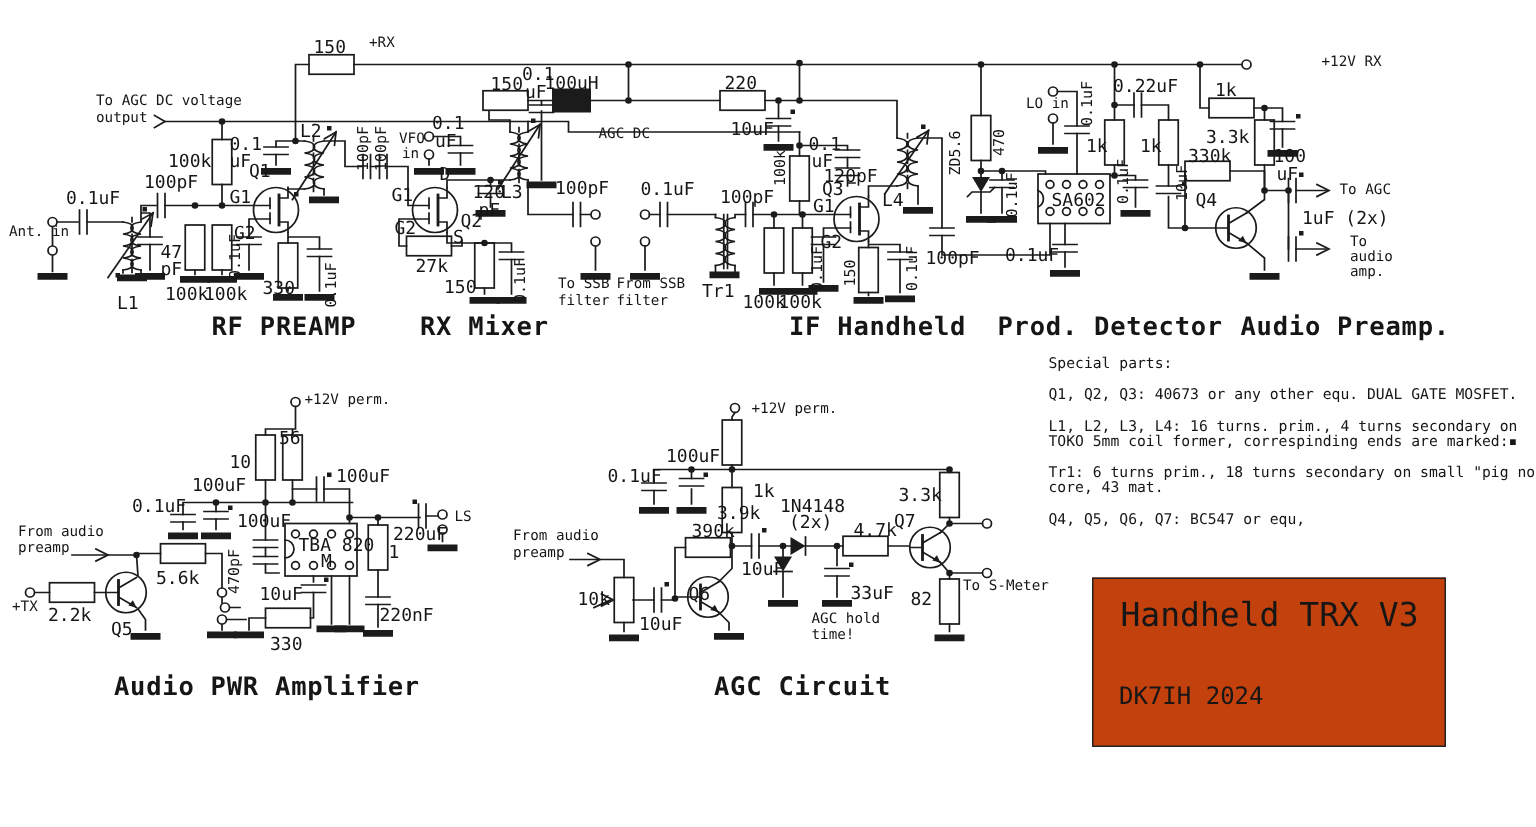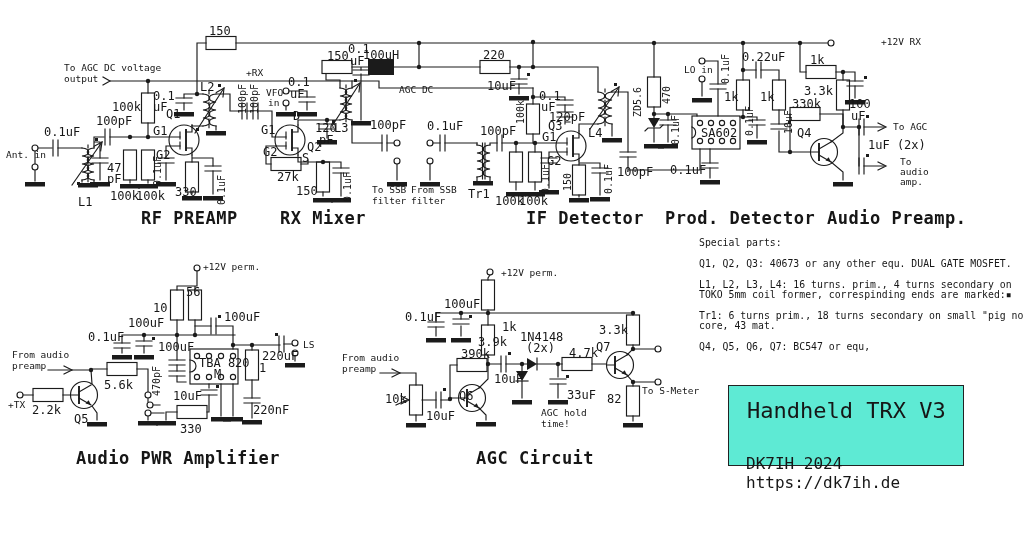--- a/index.html
+++ b/index.html
@@ -9,22 +9,22 @@
   svg .w{stroke:#1b1b1b;stroke-width:1.15;fill:none;stroke-linecap:square}
   svg .f{fill:#1b1b1b;stroke:none}
   svg .wh{fill:#ffffff;stroke:#1b1b1b;stroke-width:1.15}
   svg .dash{stroke-dasharray:3 2.6}
   svg .thick{stroke-width:1.9}
   .lbl{position:absolute;font-size:12px;line-height:1;white-space:pre;z-index:3}
   .a{font-size:9.5px}
   .r{font-size:10px;transform:rotate(-90deg);transform-origin:0 0}
   .t{font-size:17px;font-weight:bold;letter-spacing:.5px}
   #special{position:absolute;left:699px;top:238px;font-size:9.8px;line-height:10.4px;white-space:pre;z-index:3}
-  #titlebox{position:absolute;left:728px;top:385px;width:236px;height:81px;border:1.5px solid #222;
-            box-sizing:border-box;z-index:3;background:#5eead4}
+  #titlebox{position:absolute;left:728px;top:385px;width:236px;height:113px;border:1.5px solid #222;
+            box-sizing:border-box;z-index:3;background:#c2410c}
   #titlebox .l1{position:absolute;left:18px;top:12px;font-size:22px}
   #titlebox .l2{position:absolute;left:18px;top:38px;font-size:22px}
   #titlebox .l3{position:absolute;left:17px;top:68px;font-size:16px}
   #titlebox .l4{position:absolute;left:17px;top:87px;font-size:16px}
 </style>
 </head>
 <body>
 
 <div id="stage">
 
@@ -457,21 +457,21 @@
         <use href="#dot" x="633" y="382"></use>
     <use href="#term" x="658" y="349"></use>
         <use href="#term" x="658" y="382"></use>
     <use href="#rv" x="633" y="386"></use>
         <use href="#gnd" x="633" y="423"></use>
   </g>
 </svg>
 
 <div id="labels">
       <span class="lbl" style="left: 209px; top: 25px;">150</span>
-      <span class="lbl a" style="left: 246px; top: 24px; margin-top: 44px;">+RX</span>
+      <span class="lbl a" style="left: 246px; top: 24px;">+RX</span>
       <span class="lbl a" style="left: 64px; top: 63px;">To AGC DC voltage</span>
       <span class="lbl a" style="left: 64px; top: 74px;">output</span>
       <span class="lbl" style="left: 112px; top: 101px;">100k</span>
       <span class="lbl" style="left: 96px; top: 115px;">100pF</span>
       <span class="lbl" style="left: 44px; top: 126px;">0.1uF</span>
       <span class="lbl a" style="left: 6px; top: 150px;">Ant. in</span>
       <span class="lbl" style="left: 107px; top: 162px;">47</span>
       <span class="lbl" style="left: 107px; top: 173px;">pF</span>
       <span class="lbl" style="left: 78px; top: 196px;">L1</span>
       <span class="lbl" style="left: 110px; top: 190px;">100k</span>
@@ -525,21 +525,21 @@
       <span class="lbl r" style="left: 541px; top: 194px;">0.1uF</span>
       <span class="lbl" style="left: 539px; top: 90px;">0.1</span>
       <span class="lbl" style="left: 541px; top: 101px;">uF</span>
       <span class="lbl" style="left: 549px; top: 111px;">120pF</span>
       <span class="lbl" style="left: 548px; top: 120px;">Q3</span>
       <span class="lbl" style="left: 542px; top: 131px;">G1</span>
       <span class="lbl" style="left: 547px; top: 155px;">G2</span>
       <span class="lbl" style="left: 588px; top: 127px;">L4</span>
       <span class="lbl r" style="left: 563px; top: 191px;">150</span>
       <span class="lbl r" style="left: 604px; top: 194px;">0.1uF</span>
-      <span class="lbl t" style="left: 526px; top: 210px;">IF Detector</span>
+      <span class="lbl t" style="left: 526px; top: 210px;">IF Handheld</span>
       <span class="lbl" style="left: 617px; top: 166px;">100pF</span>
       <span class="lbl r" style="left: 662px; top: 104px;">470</span>
       <span class="lbl r" style="left: 633px; top: 117px;">ZD5.6</span>
       <span class="lbl r" style="left: 671px; top: 145px;">0.1uF</span>
       <span class="lbl a" style="left: 684px; top: 65px;">LO in</span>
       <span class="lbl r" style="left: 721px; top: 84px;">0.1uF</span>
       <span class="lbl" style="left: 742px; top: 51px;">0.22uF</span>
       <span class="lbl" style="left: 724px; top: 91px;">1k</span>
       <span class="lbl" style="left: 760px; top: 91px;">1k</span>
       <span class="lbl" style="left: 701px; top: 127px;">SA602</span>
@@ -616,16 +616,15 @@
 TOKO 5mm coil former, correspinding ends are marked:▪
 
 Tr1: 6 turns prim., 18 turns secondary on small "pig nose"
 core, 43 mat.
 
 Q4, Q5, Q6, Q7: BC547 or equ,</div>
 
 <div id="titlebox">
   <div class="l1">Handheld TRX V3</div>
   <div class="l3">DK7IH 2024</div>
-  <div class="l4">https://dk7ih.de</div>
 </div>
 
 </div>
 
 </body></html>

